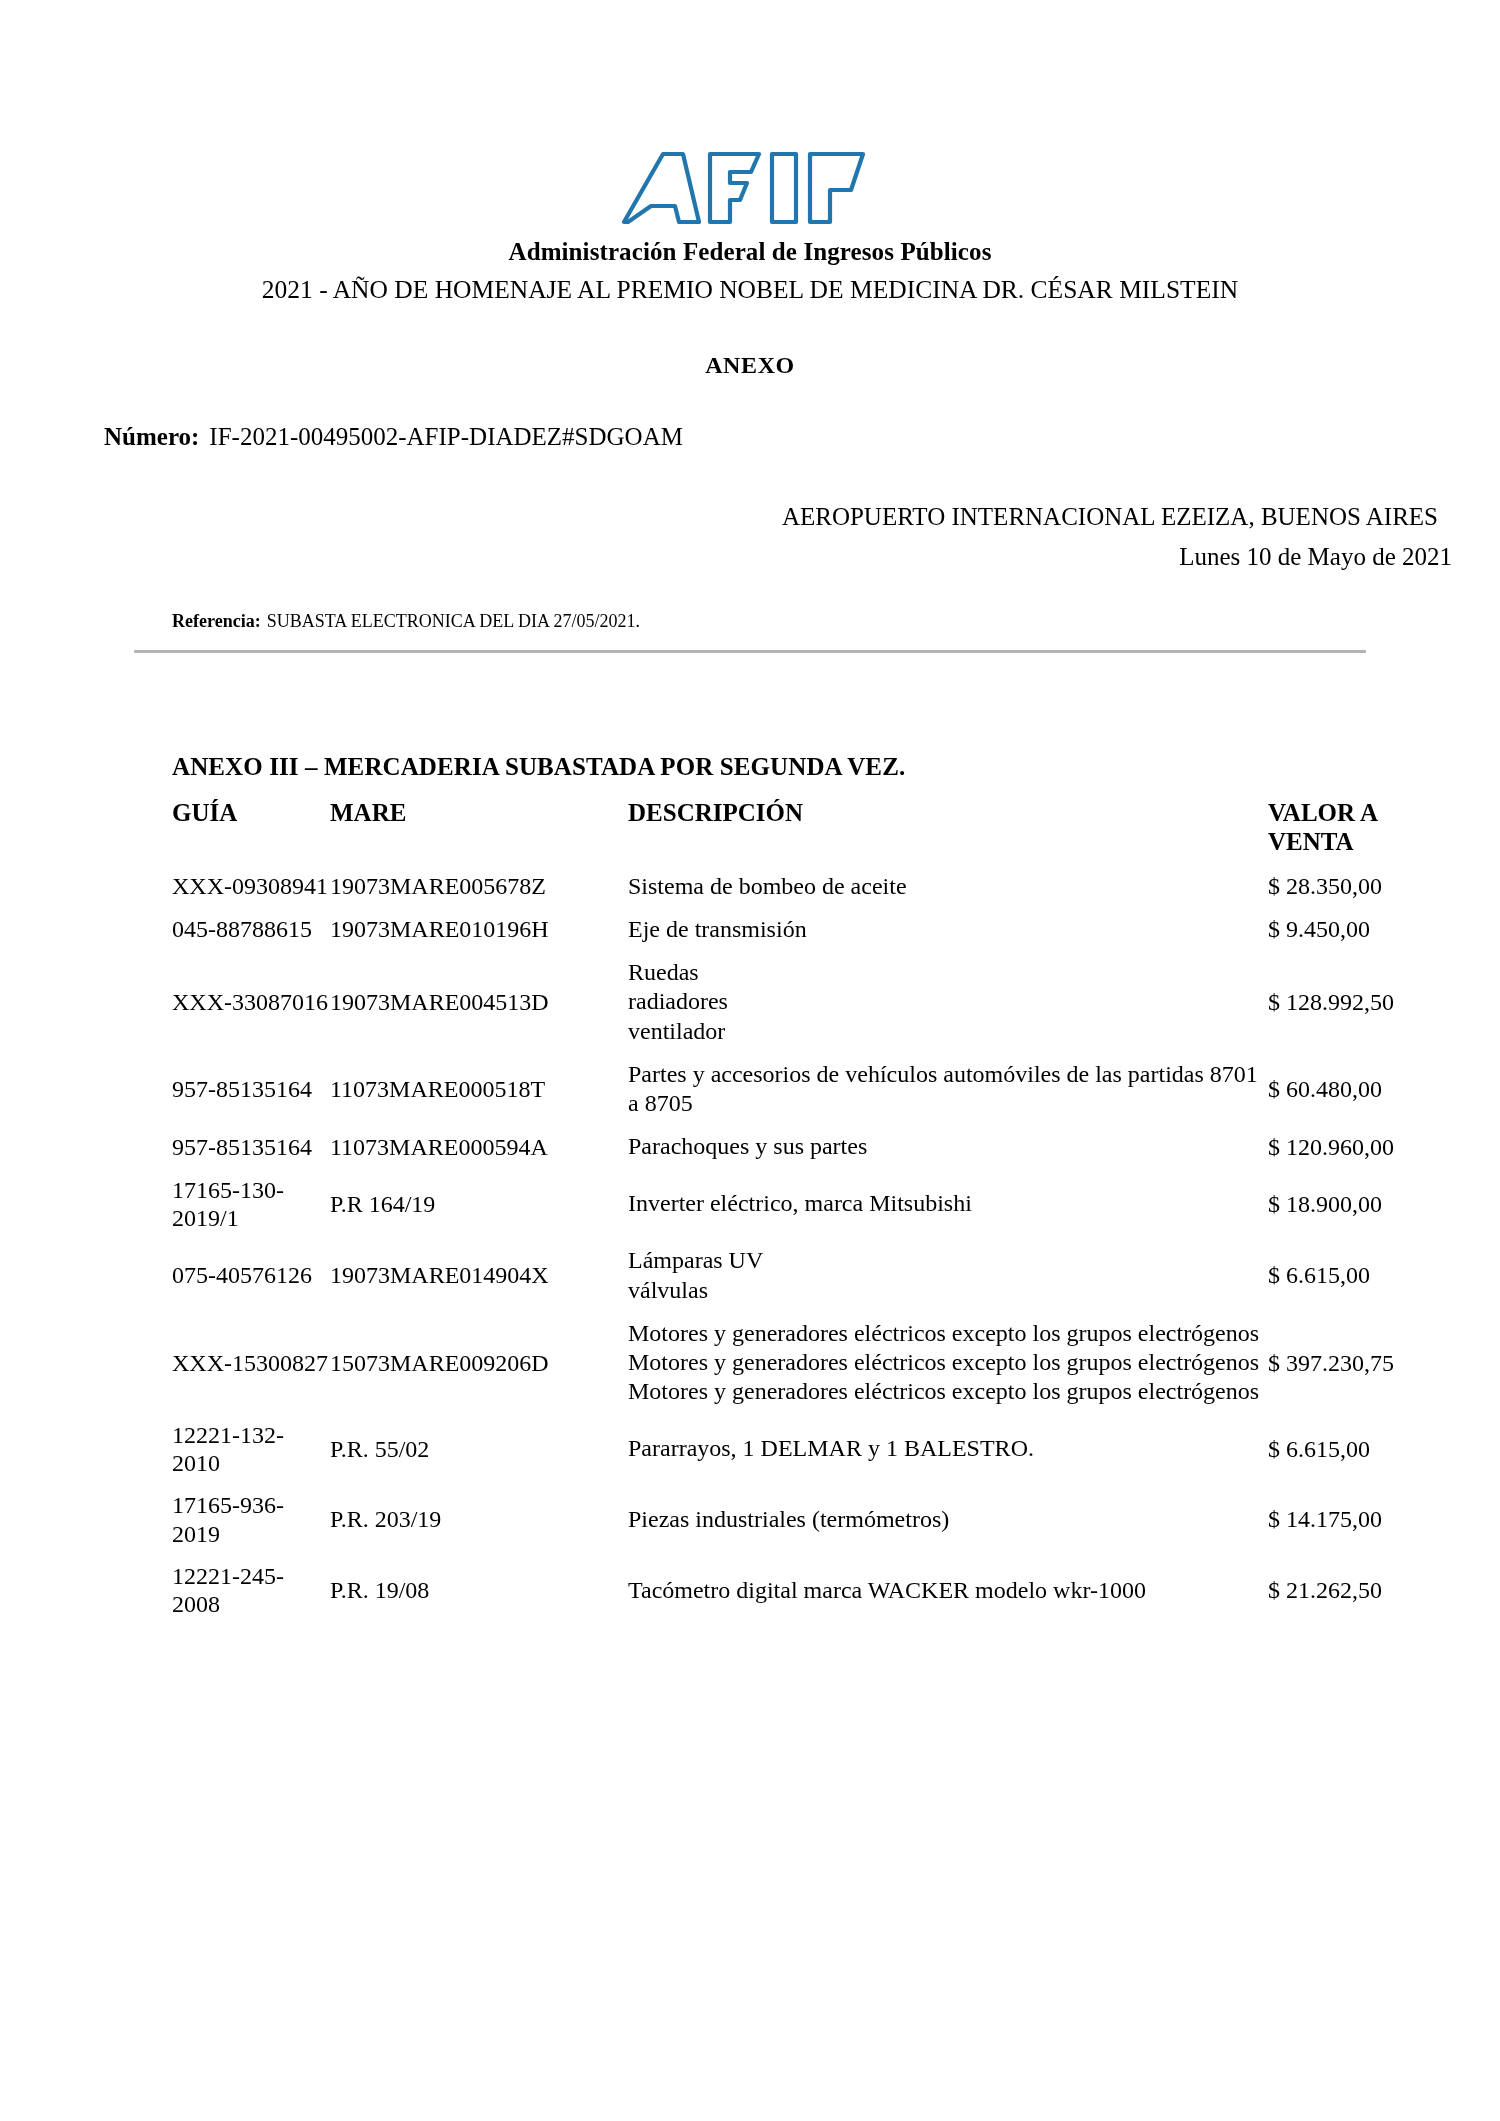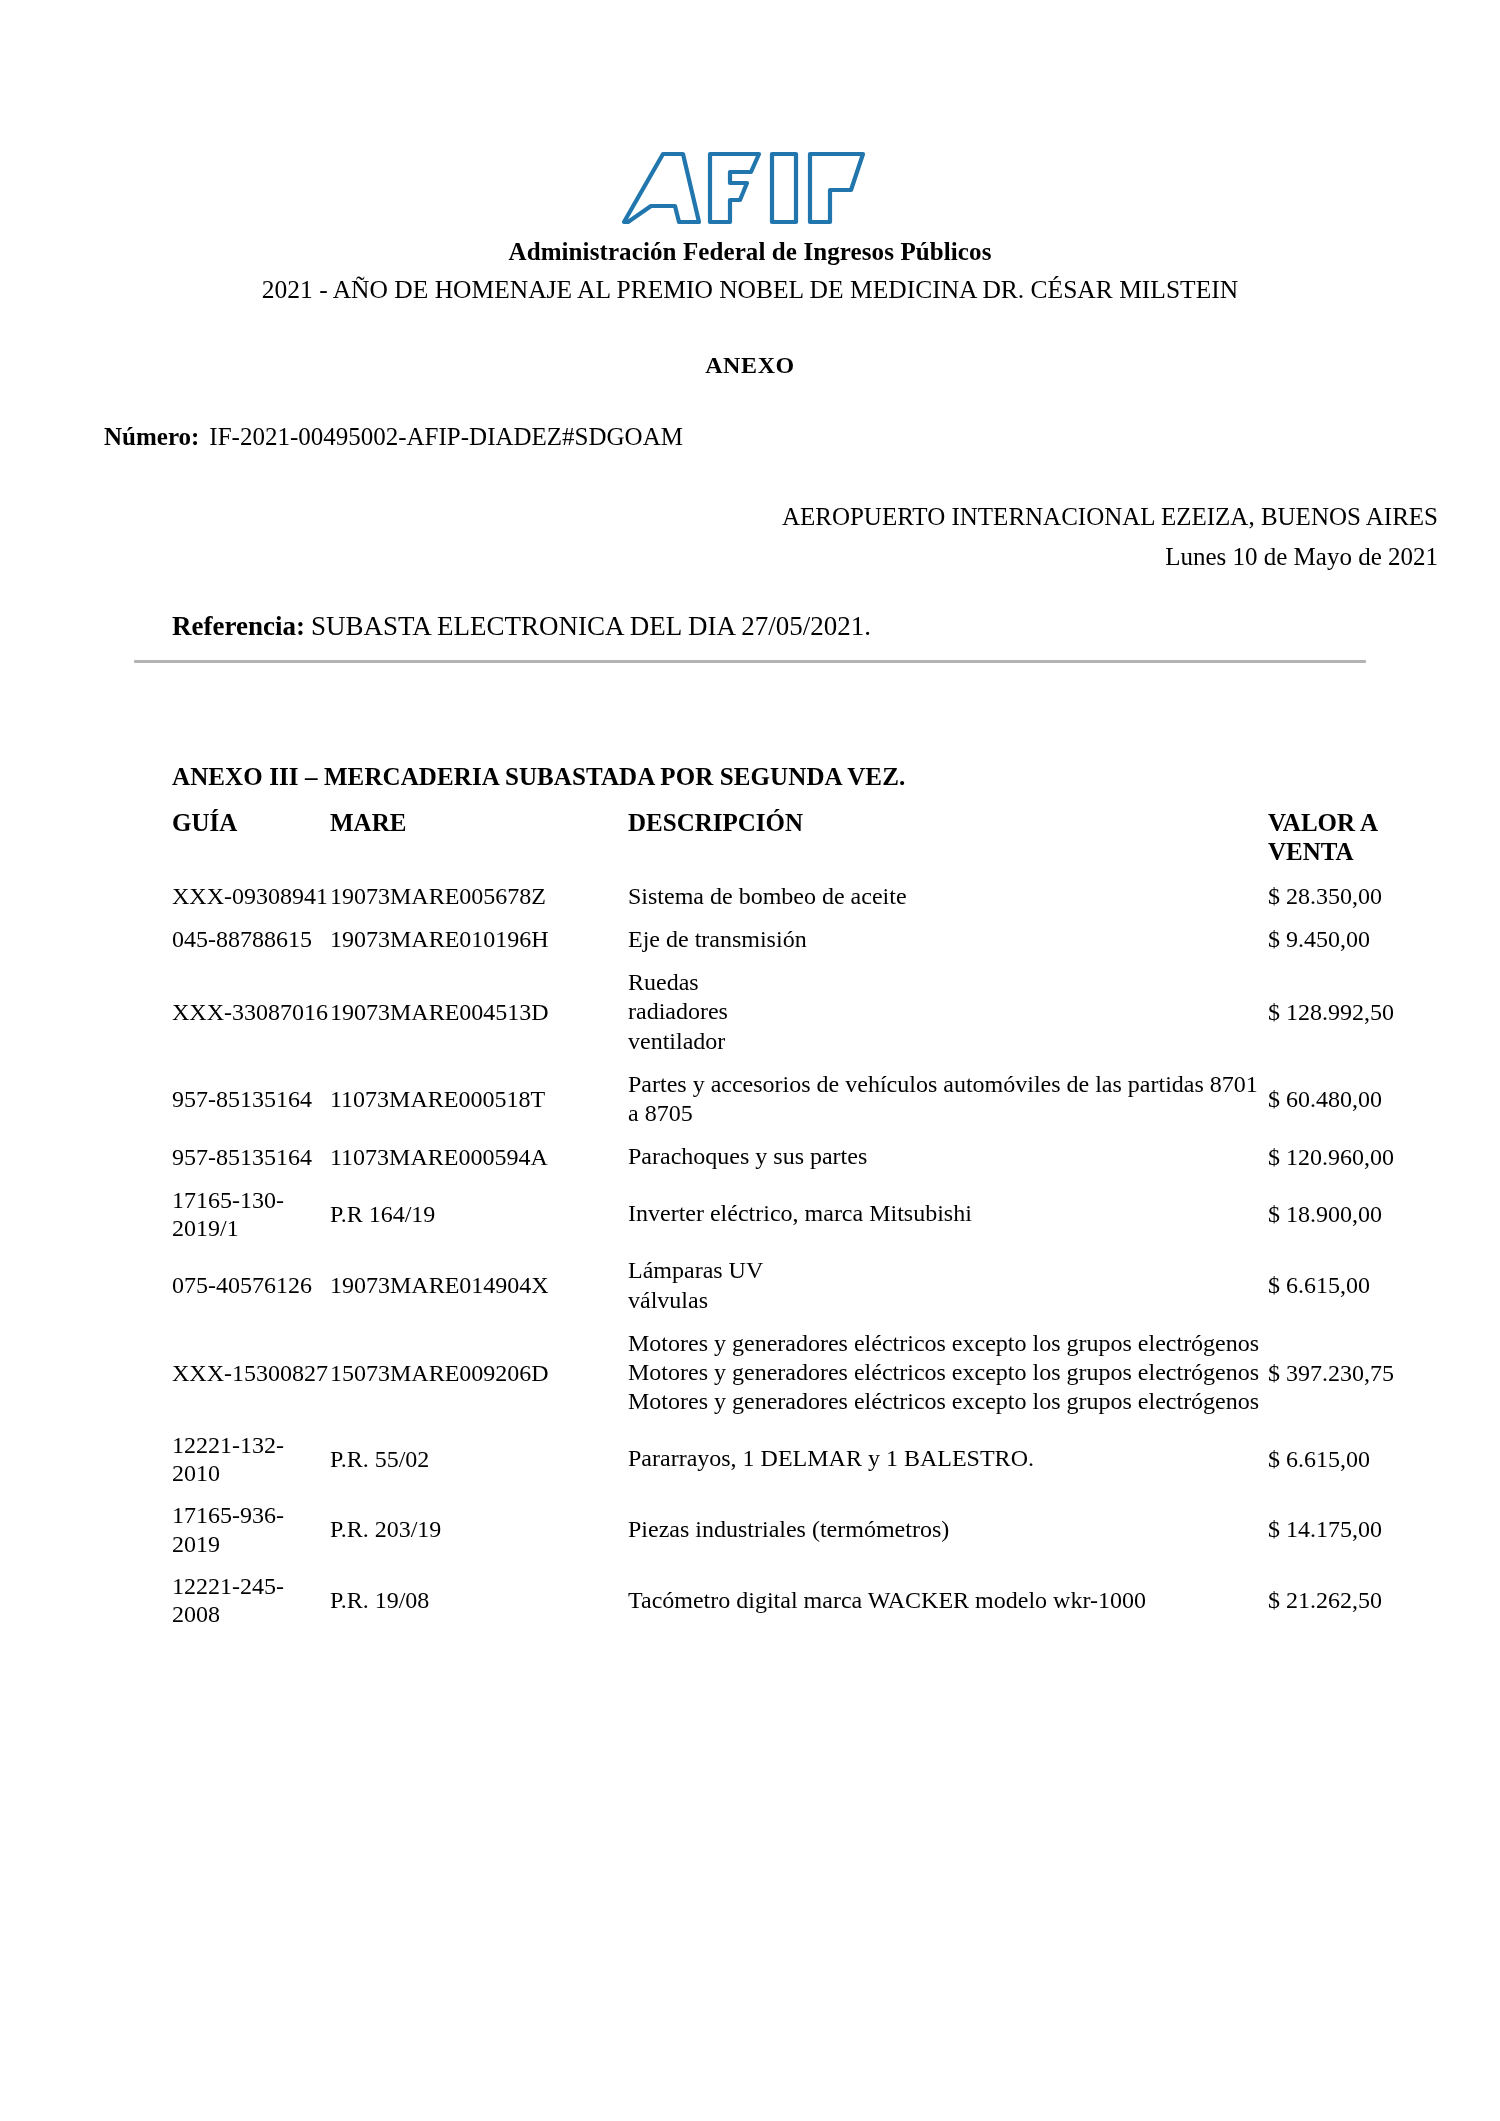--- a/index.html
+++ b/index.html
@@ -67,29 +67,29 @@
   }
 
   .place-line {
     margin-top: 52px;
     padding-right: 62px;
     text-align: right;
     font-size: 25px;
   }
   .date-line {
     margin-top: 12px;
-    padding-right: 62px;
+    padding-right: 48px;
     text-align: right;
     font-size: 25px;
   }
 
   .ref-line {
     margin-top: 40px;
     padding-left: 172px;
-    font-size: 27px;
+    font-size: 18px;
   }
   .ref-line .lbl { font-weight: bold; }
   .ref-line .val { margin-left: 6px; }
 
   .hrule {
     margin: 18px auto 0 auto;
     width: 1232px;
     height: 3px;
     background: #b3b3b3;
     border-radius: 1px;

